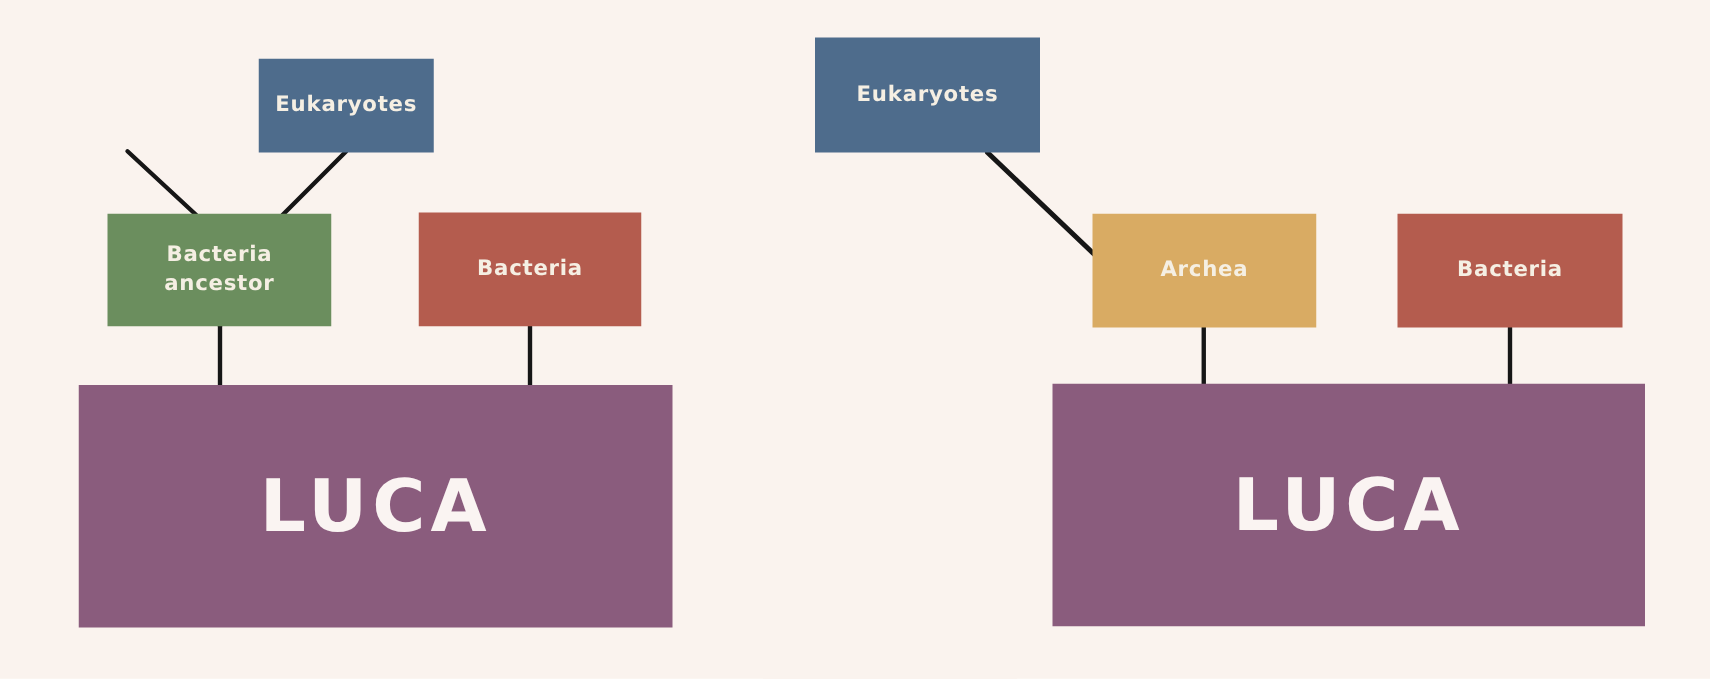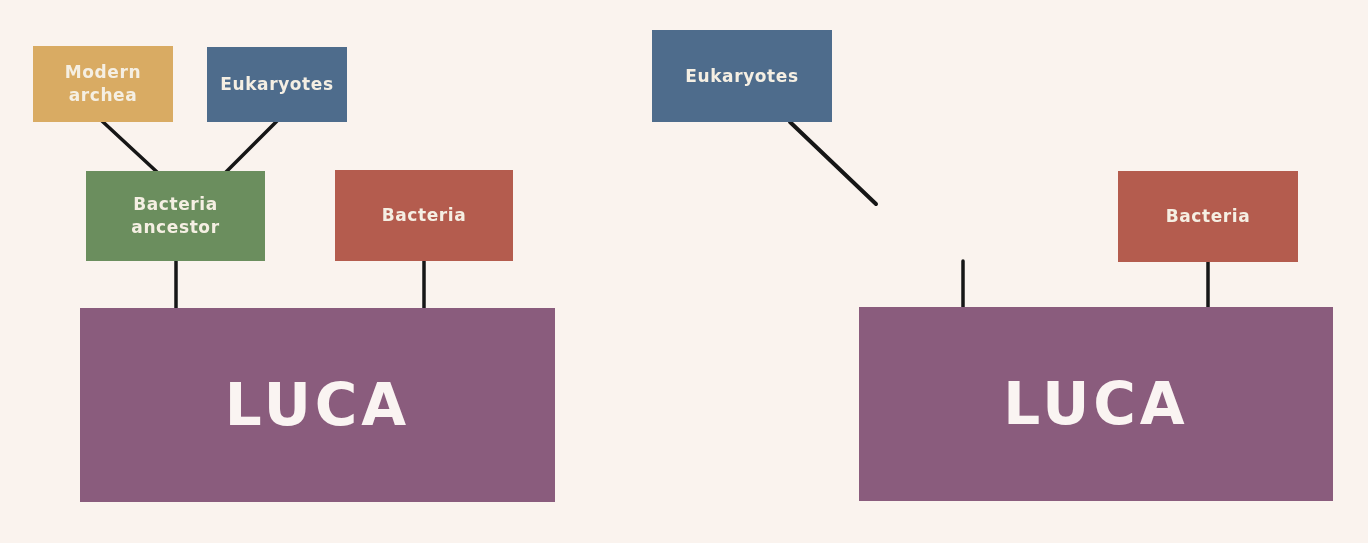--- a/index.html
+++ b/index.html
@@ -34,43 +34,39 @@
     letter-spacing: 0.6px;
     line-height: 1.35;
     box-sizing: border-box;
   }
   .node .label {
     display: inline-block;
   }
   .luca {
     font-size: 58px;
     letter-spacing: 4px;
-    margin-left: 17px;
   }
 </style>
 </head>
 <body>
 
 <div class="canvas" style="background: rgb(250, 243, 238);">
 
   <svg class="connectors" viewBox="0 0 1368 543" xmlns="http://www.w3.org/2000/svg">
 
     <line x1="102" y1="121" x2="157" y2="172" stroke-width="3.5" stroke-linecap="round" stroke="#161616"></line>
     <line x1="277" y1="121" x2="226" y2="172" stroke-width="3.5" stroke-linecap="round" stroke="#161616"></line>
     <line x1="176" y1="261" x2="176" y2="309" stroke-width="3.5" stroke-linecap="round" stroke="#161616"></line>
     <line x1="424" y1="260" x2="424" y2="309" stroke-width="3.5" stroke-linecap="round" stroke="#161616"></line>
 
     <line x1="790" y1="122" x2="876" y2="204" stroke-width="4" stroke-linecap="round" stroke="#161616"></line>
     <line x1="963" y1="261" x2="963" y2="308" stroke-width="3.5" stroke-linecap="round" stroke="#161616"></line>
     <line x1="1208" y1="261" x2="1208" y2="308" stroke-width="3.5" stroke-linecap="round" stroke="#161616"></line>
   </svg>
 
-  <div class="node" style="left: 33px; top: 46px; width: 140px; height: 76px; background: rgb(217, 171, 99); color: rgb(245, 239, 227);">
-    <span class="label" style="max-width:90px;">Modern archea</span>
-  </div>
 
   <div class="node" style="left: 207px; top: 47px; width: 140px; height: 75px; background: rgb(78, 108, 140); color: rgb(245, 239, 227);">
     <span class="label">Eukaryotes</span>
   </div>
 
   <div class="node" style="left: 86px; top: 171px; width: 179px; height: 90px; background: rgb(107, 142, 94); color: rgb(245, 239, 227);">
     <span class="label" style="max-width:120px;">Bacteria ancestor</span>
   </div>
 
   <div class="node" style="left: 335px; top: 170px; width: 178px; height: 91px; background: rgb(180, 92, 78); color: rgb(245, 239, 227);">
@@ -78,20 +74,23 @@
   </div>
 
   <div class="node luca" style="left: 63px; top: 308px; width: 475px; height: 194px; background: rgb(138, 92, 125); color: rgb(250, 244, 242);">
     <span class="label">LUCA</span>
   </div>
 
   <div class="node" style="left: 652px; top: 30px; width: 180px; height: 92px; background: rgb(78, 108, 140); color: rgb(245, 239, 227);">
     <span class="label">Eukaryotes</span>
   </div>
 
+  <div class="node" style="left: 874px; top: 171px; width: 179px; height: 91px; background: rgb(217, 171, 99); color: rgb(245, 239, 227);">
+    <span class="label">Archea</span>
+  </div>
 
   <div class="node" style="left: 1118px; top: 171px; width: 180px; height: 91px; background: rgb(180, 92, 78); color: rgb(245, 239, 227);">
     <span class="label">Bacteria</span>
   </div>
 
   <div class="node luca" style="left: 842px; top: 307px; width: 474px; height: 194px; background: rgb(138, 92, 125); color: rgb(250, 244, 242);">
     <span class="label">LUCA</span>
   </div>
 
 </div>

